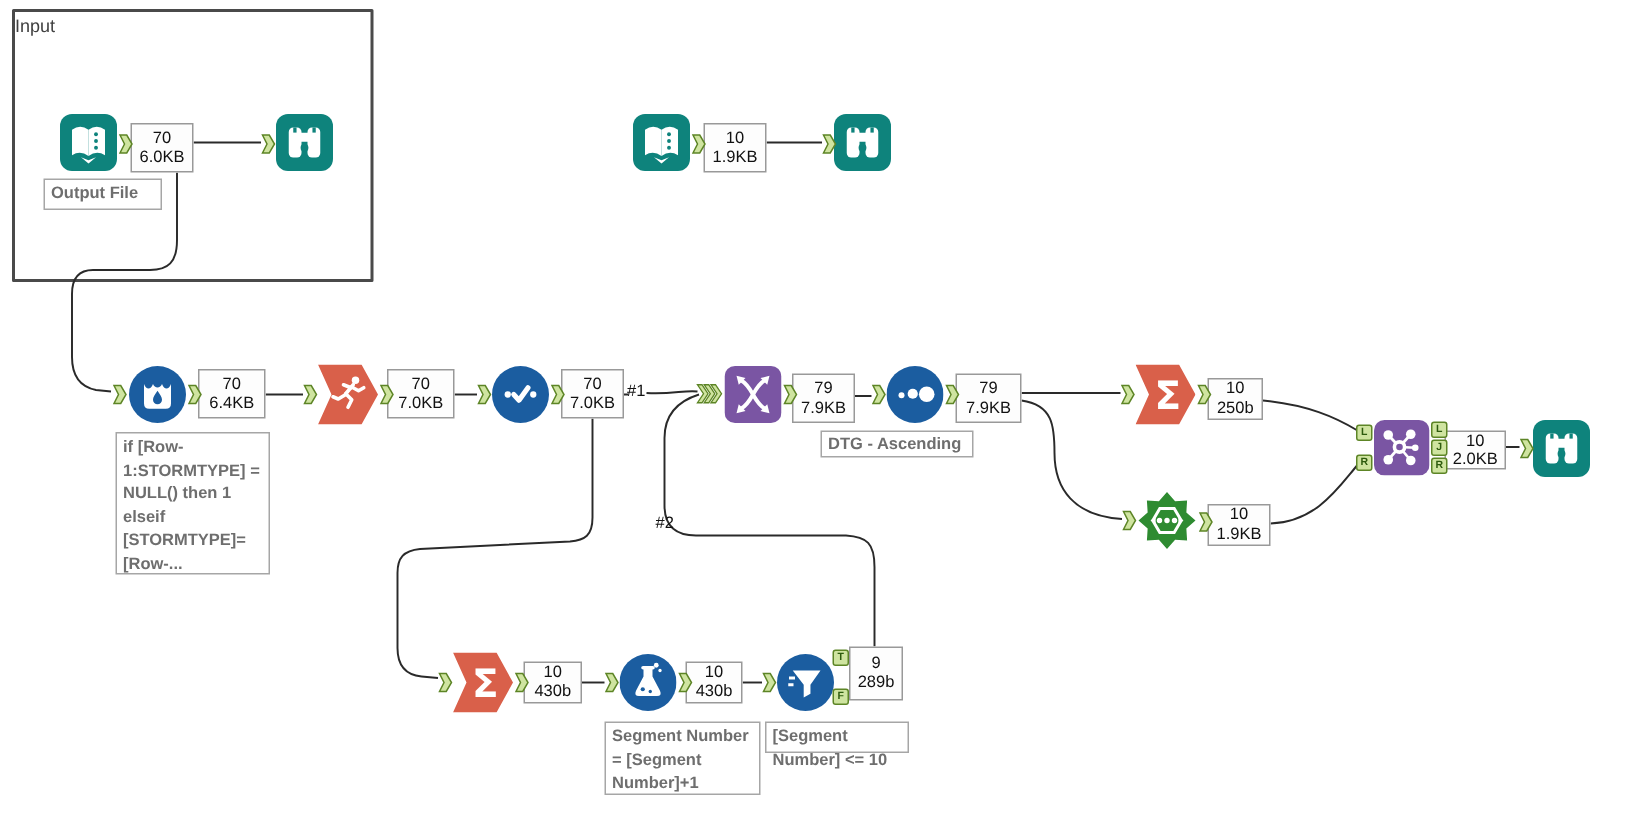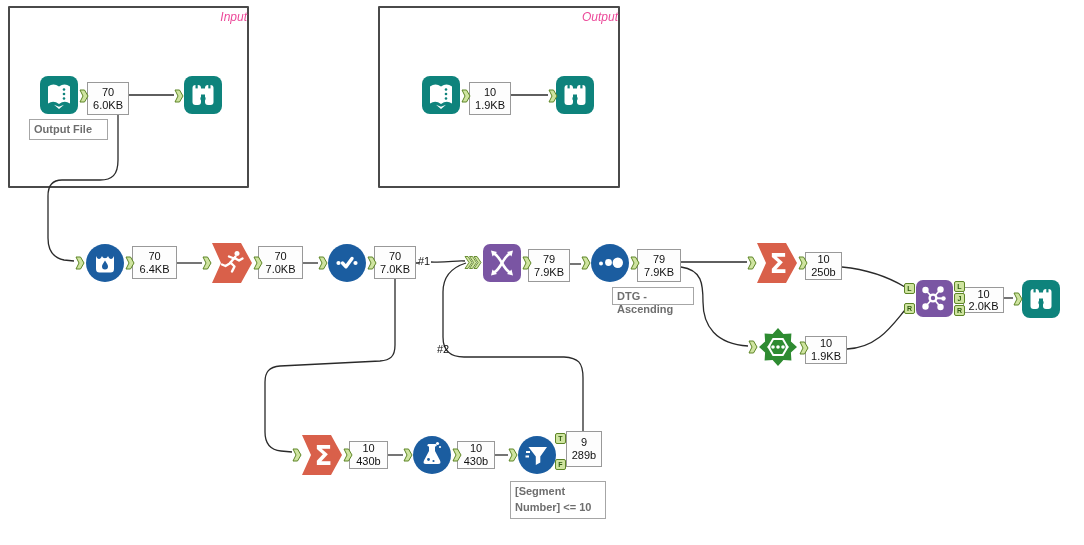--- a/index.html
+++ b/index.html
@@ -1,40 +1,37 @@
 <!DOCTYPE html>
 <html><head>
 <meta charset="utf-8">
 <style>
   html,body{margin:0;padding:0;background:#fff;}
   body{font-family:"Liberation Sans",sans-serif;}
   .canvas{position:relative;width:1084px;height:545px;background:#ffffff;overflow:hidden;}
   .container{position:absolute;border:2px solid #4a4a4a;background:#ffffff;border-radius:1px;z-index:0;}
-  .container-label{position:absolute;top:2px;left:0;width:100%;text-align:right;font-size:12px;color:#ec4899;font-style:italic;}
+  .container-label{position:absolute;top:2px;left:0;width:100%;text-align:left;font-size:12px;color:#404040;}
   #wires{position:absolute;left:0;top:0;z-index:1;}
   #wires path{stroke:#2a2a2a;stroke-width:1.3;fill:none;}
   .tool{position:absolute;z-index:2;}
   .tool svg{display:block;}
   .ann{position:absolute;z-index:2;background:#fdfdfd;border:1px solid #999;display:flex;flex-direction:column;justify-content:center;box-sizing:border-box;}
   .ann-line{font-size:11px;line-height:13px;color:#111;text-align:center;width:100%;}
   .comment{position:absolute;z-index:2;background:#fff;border:1px solid #a6a6a6;color:#6e6e6e;font-size:11px;font-weight:bold;line-height:15.5px;padding:2px 4px;white-space:pre-line;box-sizing:border-box;}
   .conn-label{position:absolute;z-index:2;font-size:11px;color:#111;}
   .anchor{position:absolute;z-index:3;}
   .anchor.letter{width:11px;height:11px;background:#cfe4a0;border:1px solid #5d8526;border-radius:2px;font-size:7px;font-weight:bold;color:#2e5b0e;text-align:center;line-height:10px;box-sizing:border-box;}
 </style>
 </head>
 <body>
 
 <div class="canvas">
 
   <div class="container" style="left:8px;top:6px;width:237px;height:178px">
     <div class="container-label">Input</div>
-  </div>
-  <div class="container" style="left:378px;top:6px;width:238px;height:178px">
-    <div class="container-label">Output</div>
   </div>
 
   <svg id="wires" width="1084" height="545">
     <path d="M129,95 H174"></path>
     <path d="M118,115 V160 C118,175 112,180 100,180 L62,180 C52,180 48,186 48,196 V238 C48,251 54,258 64,260 L74,261"></path>
     <path d="M511,95 H548"></path>
     <path d="M177,263 H202"></path>
     <path d="M303,263 H318"></path>
     <path d="M416,263 H419 M431,262 C448,263 456,260 465,261"></path>
     <path d="M395,279 V345 C395,357 390,360 380,361 L280,366 C269,367 265,372 265,382 V432 C265,444 271,450 281,451 L292,452"></path>
@@ -126,20 +123,26 @@
           <path d="M19 16.5 C20.8 19.3 22 20.8 22 22.5 A3 3 0 0 1 16 22.5 C16 20.8 17.2 19.3 19 16.5 Z" fill="#1B5DA0"></path>
         </svg></span>
   </div>
   <div class="anchor arrow" style="left:125px;top:256px"><svg width="10" height="14" viewBox="0 0 10 14">
         <polygon points="1,1 5.5,1 9,7 5.5,13 1,13 4,7" fill="#cfe4a0" stroke="#5d8526" stroke-width="1"></polygon>
       </svg></div>
   <div class="ann" style="left:132px;top:246px;width:45px;height:33px">
     <div class="ann-line">70</div>
     <div class="ann-line">6.4KB</div>
   </div>
+  <div class="comment" style="left:77px;top:288px;width:103px;height:95px">if [Row-
+1:STORMTYPE] =
+NULL() then 1
+elseif
+[STORMTYPE]=
+[Row-...</div>
 
   <div class="anchor arrow" style="left:202px;top:256px"><svg width="10" height="14" viewBox="0 0 10 14">
         <polygon points="1,1 5.5,1 9,7 5.5,13 1,13 4,7" fill="#cfe4a0" stroke="#5d8526" stroke-width="1"></polygon>
       </svg></div>
   <div class="tool" style="left:212px;top:243px">
     <span class="ticon"><svg width="40" height="40" viewBox="0 0 40 40">
           <polygon points="0,0 29,0 40,20 29,40 0,40 9,20" fill="#D9604A"></polygon>
           <circle cx="25" cy="10.5" r="2.5" fill="#fff"></circle>
           <g stroke="#fff" stroke-width="2.4" stroke-linecap="round" stroke-linejoin="round" fill="none">
             <path d="M23.5 13.5 L18.5 19.5"></path>
@@ -217,21 +220,21 @@
           <circle cx="26.8" cy="18.8" r="5.2" fill="#fff"></circle>
         </svg></span>
   </div>
   <div class="anchor arrow" style="left:630px;top:256px"><svg width="10" height="14" viewBox="0 0 10 14">
         <polygon points="1,1 5.5,1 9,7 5.5,13 1,13 4,7" fill="#cfe4a0" stroke="#5d8526" stroke-width="1"></polygon>
       </svg></div>
   <div class="ann" style="left:637px;top:249px;width:44px;height:33px">
     <div class="ann-line">79</div>
     <div class="ann-line">7.9KB</div>
   </div>
-  <div class="comment" style="left:612px;top:287px;width:82px;height:18px;line-height:13px">DTG - Ascending</div>
+  <div class="comment" style="left:547px;top:287px;width:102px;height:18px;line-height:13px">DTG - Ascending</div>
 
   <div class="anchor arrow" style="left:747px;top:256px"><svg width="10" height="14" viewBox="0 0 10 14">
         <polygon points="1,1 5.5,1 9,7 5.5,13 1,13 4,7" fill="#cfe4a0" stroke="#5d8526" stroke-width="1"></polygon>
       </svg></div>
   <div class="tool" style="left:757px;top:243px">
     <span class="ticon"><svg width="40" height="40" viewBox="0 0 40 40">
           <polygon points="0,0 29,0 40,20 29,40 0,40 9,20" fill="#D9604A"></polygon>
           <text x="21.5" y="29.5" font-size="26" font-weight="bold" fill="#ffffff" text-anchor="middle" font-family="DejaVu Sans, sans-serif">Σ</text>
         </svg></span>
   </div>
@@ -340,34 +343,37 @@
           <circle cx="20.5" cy="25" r="1.1" fill="#1B5DA0"></circle>
         </svg></span>
   </div>
   <div class="anchor arrow" style="left:452px;top:448px"><svg width="10" height="14" viewBox="0 0 10 14">
         <polygon points="1,1 5.5,1 9,7 5.5,13 1,13 4,7" fill="#cfe4a0" stroke="#5d8526" stroke-width="1"></polygon>
       </svg></div>
   <div class="ann" style="left:457px;top:441px;width:38px;height:28px">
     <div class="ann-line">10</div>
     <div class="ann-line">430b</div>
   </div>
+  <div class="comment" style="left:403px;top:481px;width:104px;height:49px">Segment Number
+= [Segment
+Number]+1</div>
 
   <div class="anchor arrow" style="left:508px;top:448px"><svg width="10" height="14" viewBox="0 0 10 14">
         <polygon points="1,1 5.5,1 9,7 5.5,13 1,13 4,7" fill="#cfe4a0" stroke="#5d8526" stroke-width="1"></polygon>
       </svg></div>
   <div class="tool" style="left:518px;top:436px">
     <span class="ticon"><svg width="38" height="38" viewBox="0 0 38 38">
           <circle cx="19" cy="19" r="19" fill="#1B5DA0"></circle>
           <path d="M10.5 11 L29 11 L22.3 20.5 L22.3 26.5 L17.8 29 L17.8 20.5 Z" fill="#fff"></path>
           <line x1="8" y1="16" x2="12" y2="16" stroke="#fff" stroke-width="2"></line>
           <line x1="7.5" y1="20.5" x2="11" y2="20.5" stroke="#fff" stroke-width="2"></line>
         </svg></span>
   </div>
   <div class="anchor letter" style="left:555px;top:433px">T</div>
   <div class="anchor letter" style="left:555px;top:459px">F</div>
   <div class="ann" style="left:566px;top:431px;width:36px;height:36px">
     <div class="ann-line">9</div>
     <div class="ann-line">289b</div>
   </div>
-  <div class="comment" style="left:510px;top:481px;width:96px;height:38px">[Segment
+  <div class="comment" style="left:510px;top:481px;width:96px;height:21px">[Segment
 Number] &lt;= 10</div>
 
 </div>
 
 </body></html>

